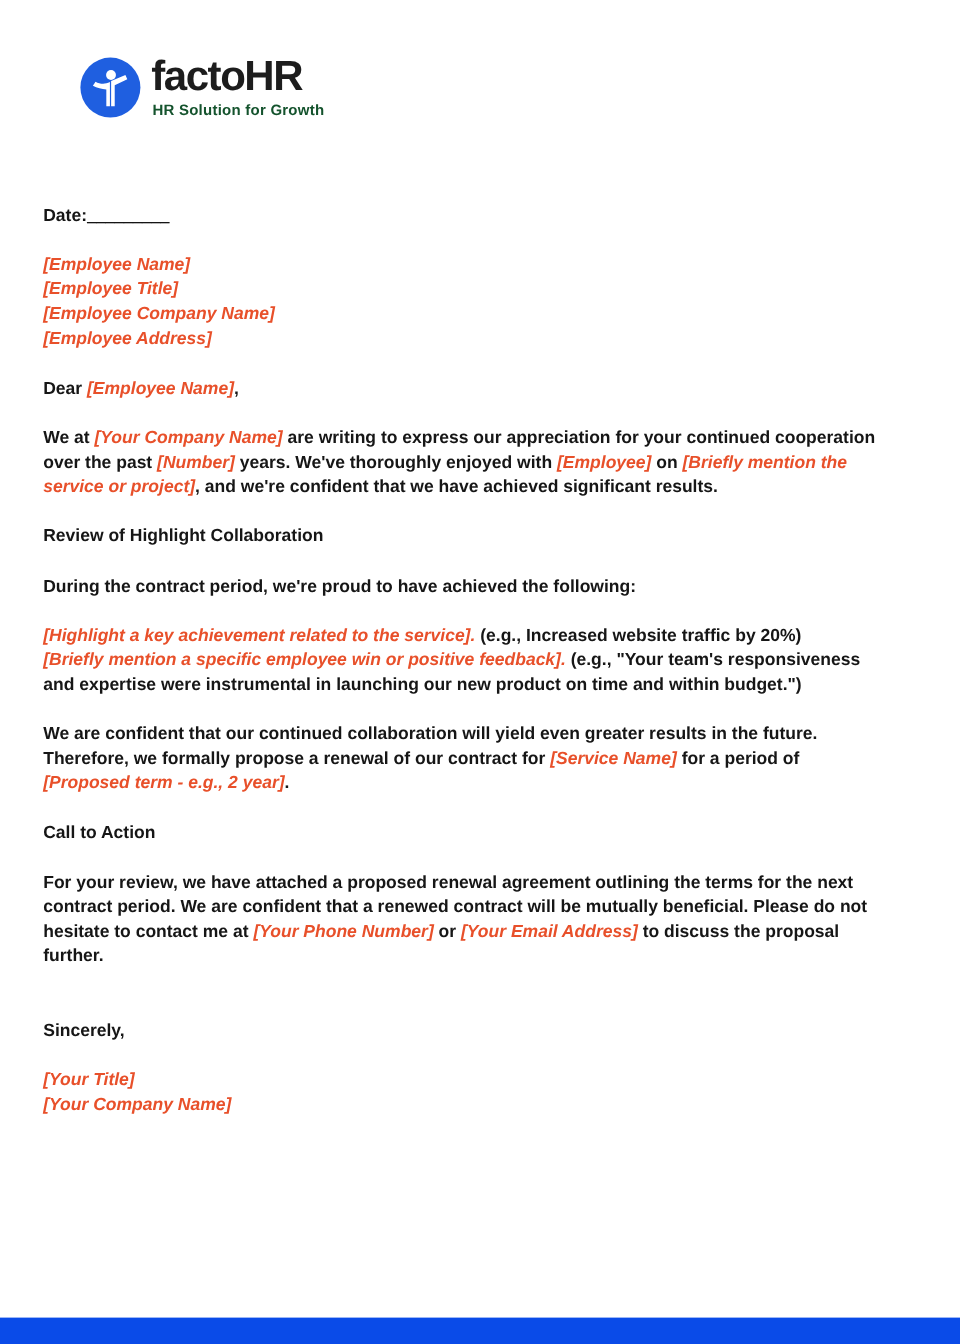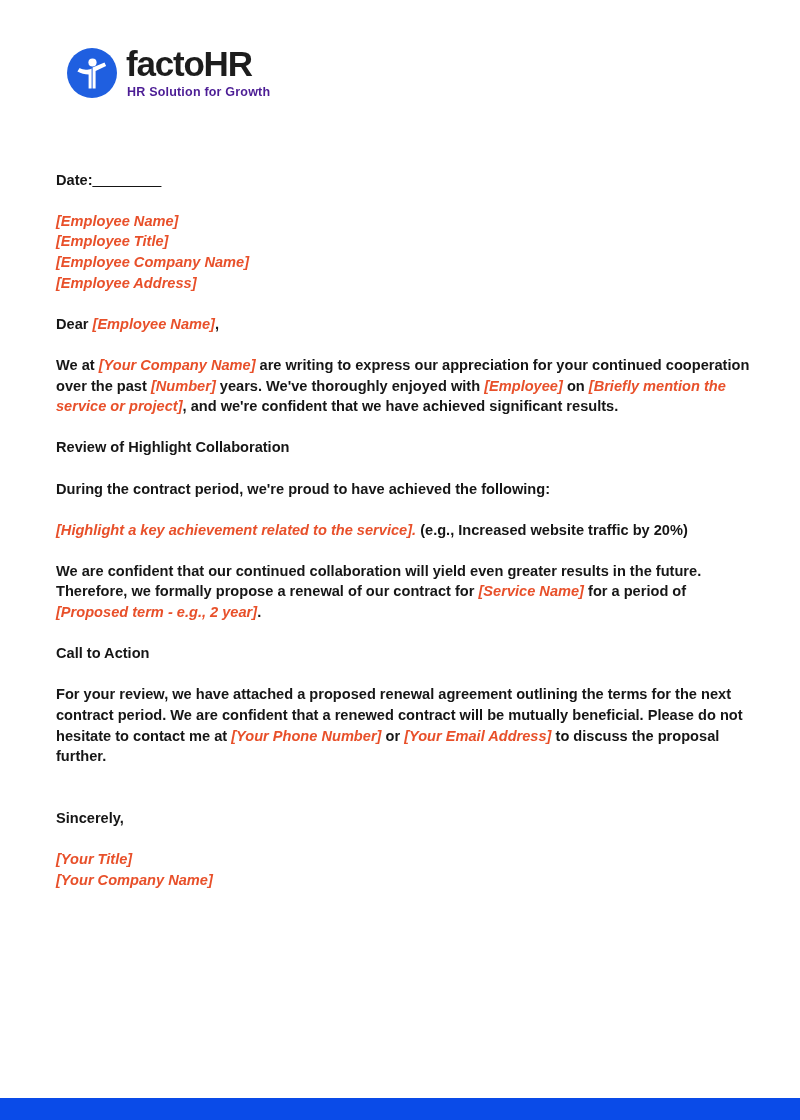--- a/index.html
+++ b/index.html
@@ -40,29 +40,29 @@
     font-size: 35px;
     font-weight: bold;
     letter-spacing: -1.2px;
     line-height: 1.05;
     color: #1d1d1d;
   }
   .logo-tagline {
     font-size: 12.5px;
     font-weight: bold;
     letter-spacing: 0.2px;
-    color: #4c1d95;
+    color: #14532d;
     margin-top: 2px;
     margin-left: 1px;
   }
 
   
   .letter {
     position: absolute;
-    left: 56px;
+    left: 36px;
     top: 155px;
     width: 694px;
     font-size: 14.6px;
     font-weight: bold;
     line-height: 20.6px;
     color: #161616;
   }
   .ph { color: #E8502A; font-style: italic; }
 
   .date-line {
@@ -132,20 +132,21 @@
 
   <p class="heading">Review of Highlight Collaboration</p>
 
   <div class="gap-lg"></div>
 
   <p class="para">During the contract period, we're proud to have achieved the following:</p>
 
   <div class="gap-lg"></div>
 
   <p class="ach"><span class="ph">[Highlight a key achievement related to the service].</span><span> (e.g., Increased website traffic by 20%)</span></p>
+  <p class="ach"><span class="ph">[Briefly mention a specific employee win or positive feedback].</span><span> (e.g., "Your team's responsiveness and expertise were instrumental in launching our new product on time and within budget.")</span></p>
 
 
   <div class="gap-lg"></div>
 
   <p class="para"><span>We are confident that our continued collaboration will yield even greater results in the future. Therefore, we formally propose a renewal of our contract for </span><span class="ph">[Service Name]</span><span> for a period of </span><span class="ph">[Proposed term - e.g., 2 year]</span><span>.</span></p>
 
   <div class="gap-lg"></div>
 
   <p class="heading">Call to Action</p>
 

